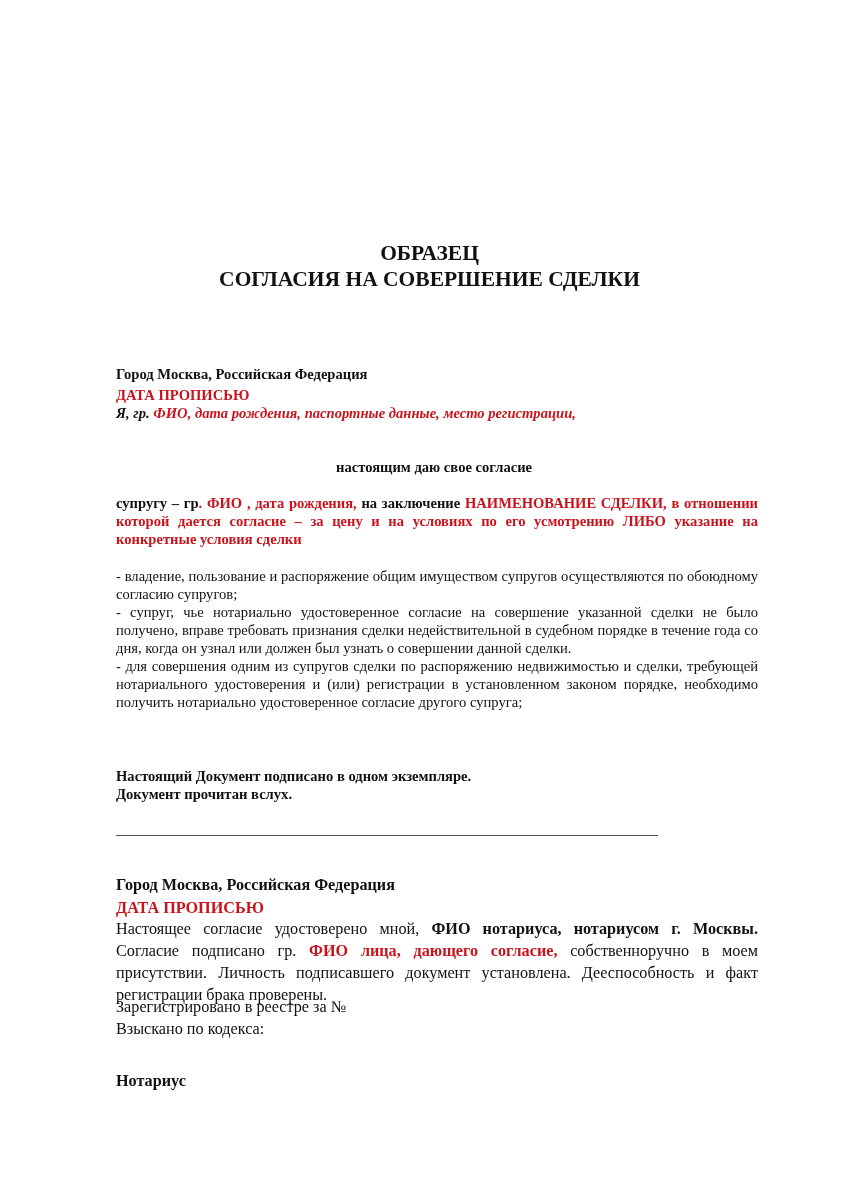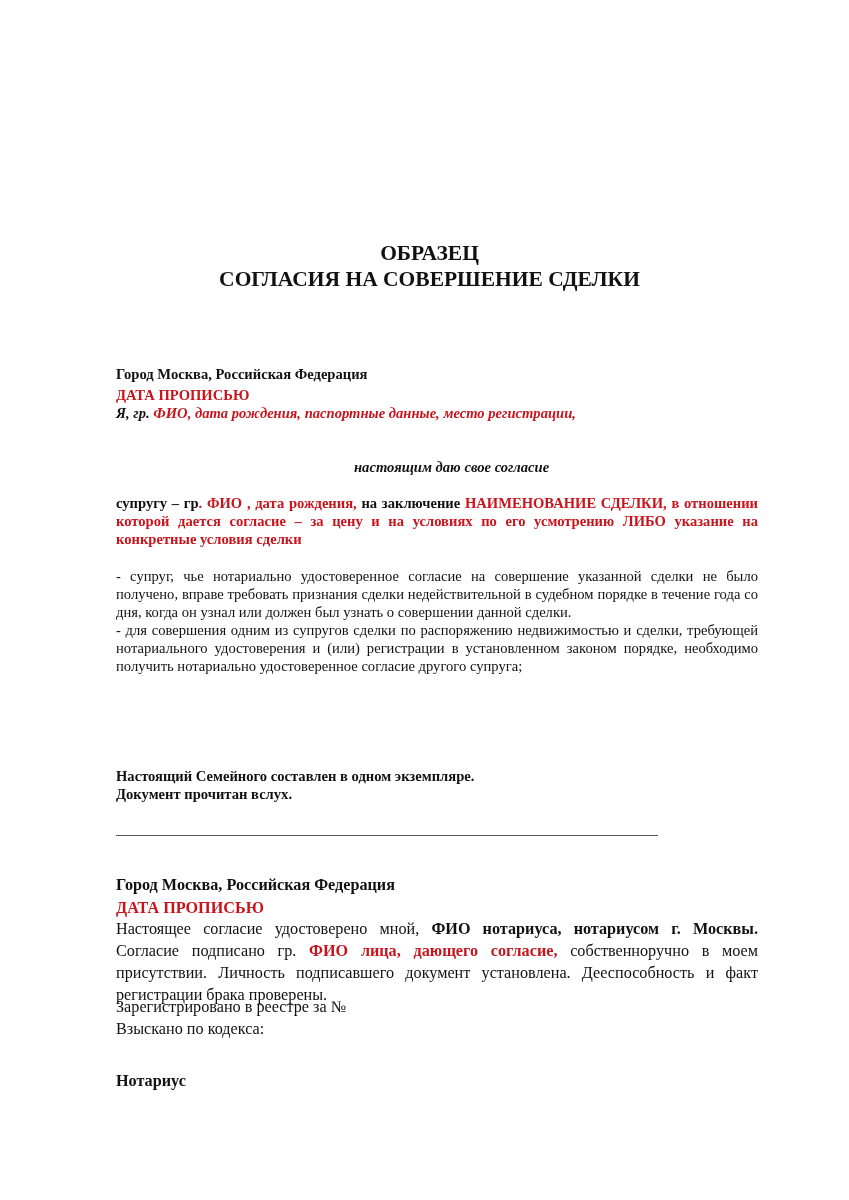--- a/index.html
+++ b/index.html
@@ -23,32 +23,33 @@
   <div class="abs title" style="top:240px;">ОБРАЗЕЦ</div>
   <div class="abs title" style="top:266px;">СОГЛАСИЯ НА СОВЕРШЕНИЕ СДЕЛКИ</div>
 
   <div class="abs left p1 b" style="top:365px;">Город Москва, Российская Федерация</div>
   <div class="abs left p1 b red" style="top:386px;">ДАТА ПРОПИСЬЮ</div>
 
   <div class="abs left p1 b" style="top:404px;font-style:italic;">
     <span>Я, гр. </span><span class="red">ФИО,  дата рождения, паспортные данные, место регистрации,</span>
   </div>
 
-  <div class="abs p1 b" style="top:458px; left:354px;font-style:italic;">настоящим даю свое согласие</div>
+  <div class="abs p1 b" style="top:458px; left:336px;">настоящим даю свое согласие</div>
 
   <div class="abs just p1 b" style="top:494px;">
     <span>супругу – гр</span><span class="red">. ФИО , дата рождения,</span><span> на заключение  </span><span class="red">НАИМЕНОВАНИЕ СДЕЛКИ, в отношении которой дается согласие – за цену и на условиях по его усмотрению ЛИБО указание на конкретные условия сделки</span>
   </div>
 
   <div class="abs just p1" style="top:567px;">
+    <div>- владение, пользование и распоряжение общим имуществом супругов осуществляются по обоюдному согласию супругов;</div>
     <div>- супруг, чье нотариально удостоверенное согласие на совершение указанной сделки не было получено, вправе требовать признания сделки недействительной в судебном порядке в течение года со дня, когда он узнал или должен был узнать о совершении данной сделки.</div>
     <div>- для совершения одним из супругов сделки по распоряжению недвижимостью и сделки, требующей нотариального удостоверения и (или) регистрации в установленном законом порядке, необходимо получить нотариально удостоверенное согласие другого супруга;</div>
   </div>
 
-  <div class="abs left p1 b" style="top:767px;">Настоящий Семейного составлен в одном экземпляре.</div>
+  <div class="abs left p1 b" style="top:767px;">Настоящий Документ подписано в одном экземпляре.</div>
   <div class="abs left p1 b" style="top:785px;">Документ прочитан вслух.</div>
 
   <div class="abs sep"></div>
 
   <div class="abs left p2 b" style="top:874px;">Город Москва, Российская Федерация</div>
   <div class="abs left p2 b red" style="top:897px;">ДАТА ПРОПИСЬЮ</div>
 
   <div class="abs just p2" style="top:918px;">
     <span>Настоящее согласие удостоверено мной, </span><span class="b">ФИО нотариуса, нотариусом  г. Москвы.</span><span> Согласие подписано гр. </span><span class="b red">ФИО лица, дающего согласие,</span><span> собственноручно в моем присутствии. Личность подписавшего документ установлена. Дееспособность и факт регистрации брака проверены.</span>
   </div>

